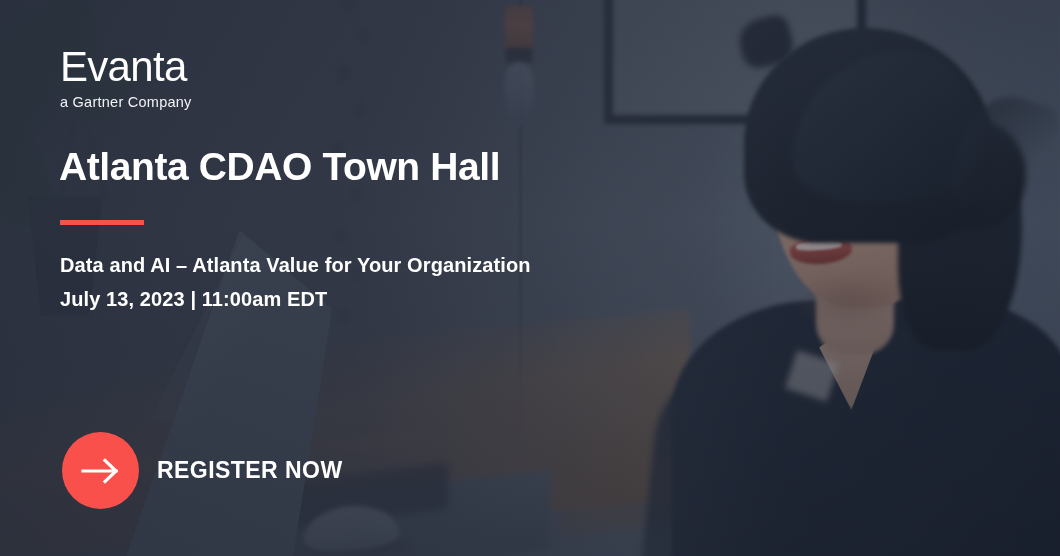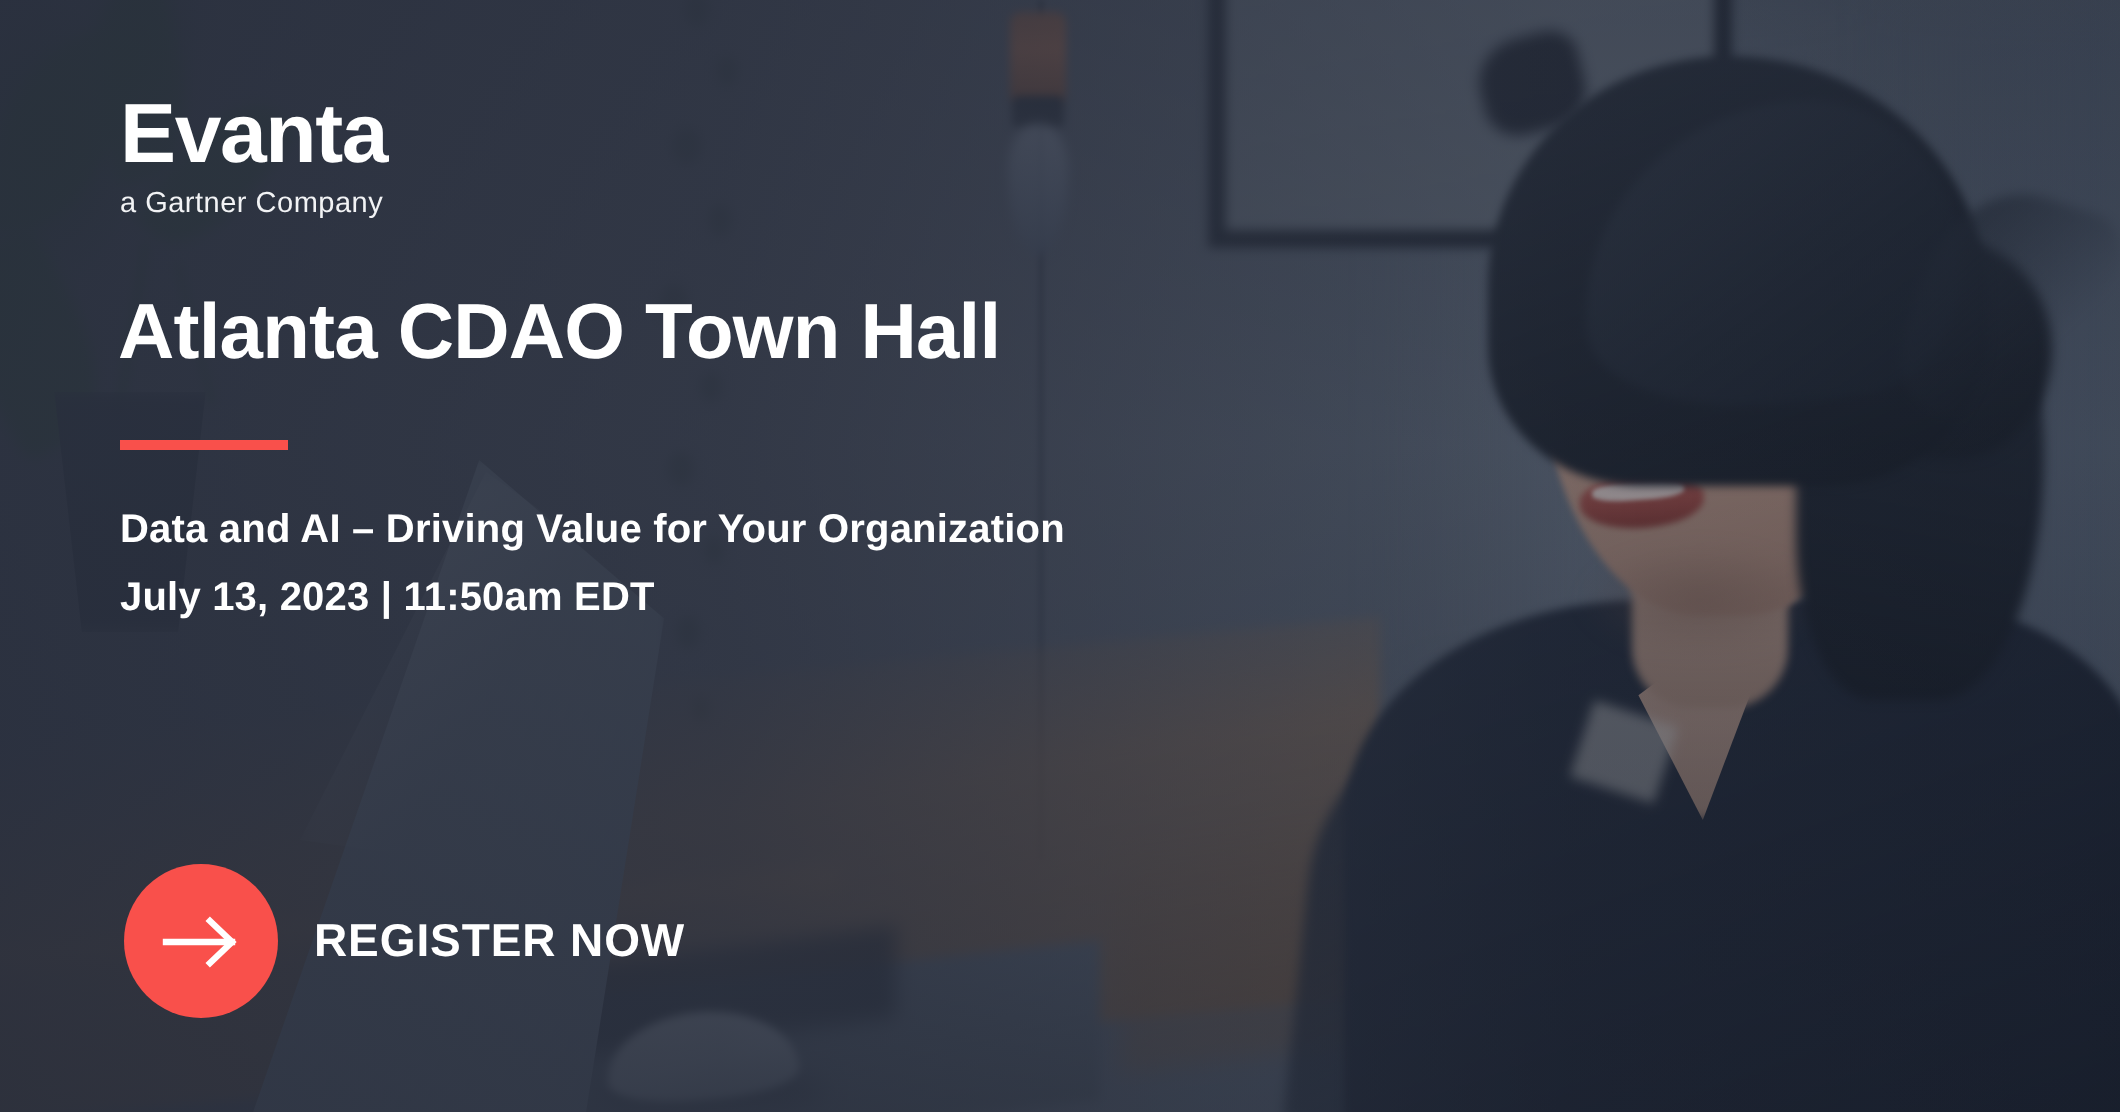--- a/index.html
+++ b/index.html
@@ -298,21 +298,21 @@
     background:
       linear-gradient(90deg, rgba(40,46,60,.88) 0%, rgba(44,50,64,.80) 34%, rgba(46,52,66,.56) 56%, rgba(42,48,62,.34) 74%, rgba(36,42,56,.30) 100%),
       linear-gradient(180deg, rgba(34,40,54,.40) 0%, rgba(34,40,54,.16) 40%, rgba(26,32,46,.42) 100%);
   }
 
   
   .content { position:absolute; inset:0; }
 
   .logo { position:absolute; left:60px; top:46px; }
   .logo-word {
-    font-size:42px; font-weight:700; color:#FFFFFF;
+    font-size:42px; font-weight:400; color:#FFFFFF;
     letter-spacing:-.7px; line-height:1;
   }
   .logo-tag {
     margin-top:7px;
     font-size:14.5px; font-weight:400; color:#F2F3F5;
     letter-spacing:.25px; line-height:1;
   }
 
   .headline {
     position:absolute; left:59px; top:146px;
@@ -437,22 +437,22 @@
     <div class="logo">
       <div class="logo-word">Evanta</div>
       <div class="logo-tag">a Gartner Company</div>
     </div>
 
     <div class="headline">Atlanta CDAO Town Hall</div>
 
     <div class="rule"></div>
 
     <div class="sub">
-      <div class="sub-line">Data and AI – Driving Value for Your Organization</div>
-      <div class="sub-line">July 13, 2023 | 11:50am EDT</div>
+      <div class="sub-line">Data and AI – Atlanta Value for Your Organization</div>
+      <div class="sub-line">July 13, 2023 | 11:00am EDT</div>
     </div>
 
     <div class="cta">
       <span class="cta-circle">
         <svg width="44" height="30" viewBox="0 0 44 30" fill="none" aria-hidden="true">
           <path d="M4 15 H37" stroke="#FFFFFF" stroke-width="3.2" stroke-linecap="square"></path>
           <path d="M26 4.5 L37 15 L26 25.5" stroke="#FFFFFF" stroke-width="3.2" fill="none" stroke-linecap="square" stroke-linejoin="miter"></path>
         </svg>
       </span>
       <span class="cta-label">REGISTER NOW</span>

